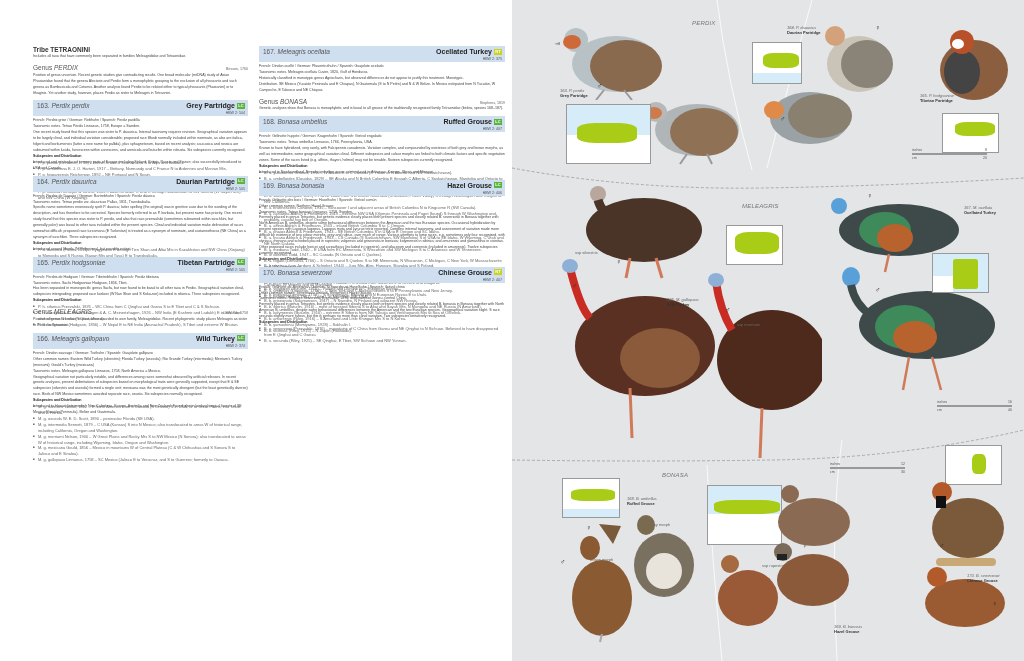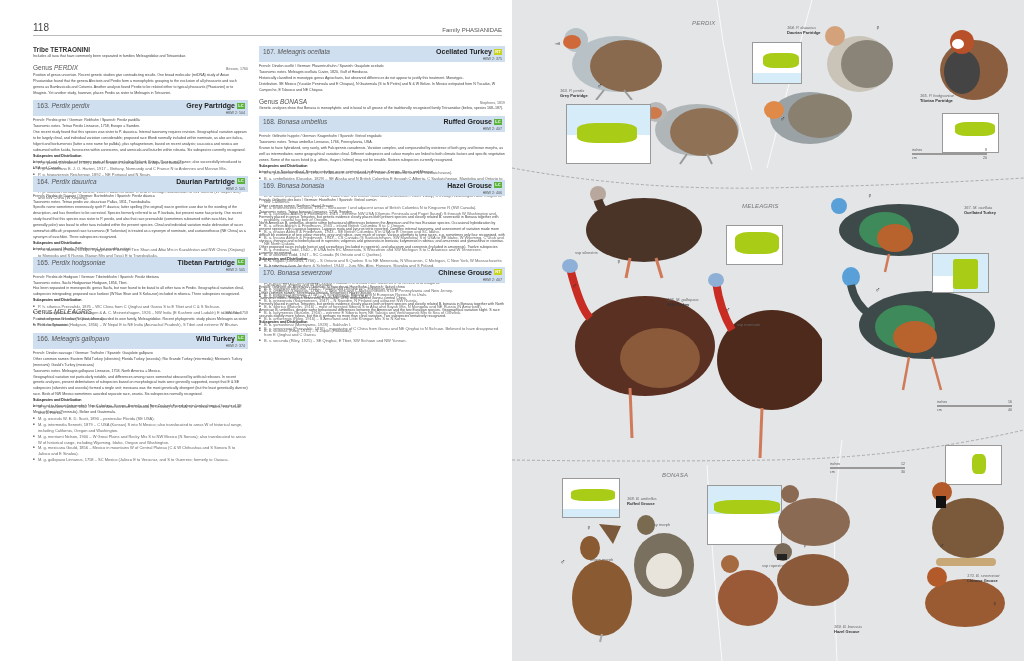--- a/index.html
+++ b/index.html
@@ -47,24 +47,20 @@
 .scale .bar{height:2px;border:1px solid #999;border-left:none;border-right:none;margin:1px 0}
 .scale .row{display:flex;justify-content:space-between}
 .bird{position:absolute}
 </style>
 </head>
 <body>
 
 <div class="spread">
 
   <div class="textpage">
-    <div class="runhead">
-      <span class="pgnum">118</span>
-      <span class="family">Family PHASIANIDAE</span>
-    </div>
 
     <div class="col left">
       <div class="tribe">Tribe TETRAONINI</div>
       <p class="para">Includes all taxa that have commonly been separated in families Meleagrididae and Tetraonidae.</p>
 
       <div class="genus">
         <span class="gname"><span>Genus</span> <i>PERDIX</i></span>
         <span class="gauth">Brisson, 1760</span>
       </div>
       <p class="para">Position of genus uncertain. Recent genetic studies give contradicting results. One broad molecular (mtDNA) study of Asian Phasianidae found that the genera Alectoris and Perdix form a monophyletic grouping to the exclusion of all pheasants and such genera as Bambusicola and Coturnix. Another analysis found Perdix to be related either to typical pheasants (Phasianini) or to Ithaginis. Yet another study, however, places Perdix as sister to Meleagris in Tetraonini.</p>

